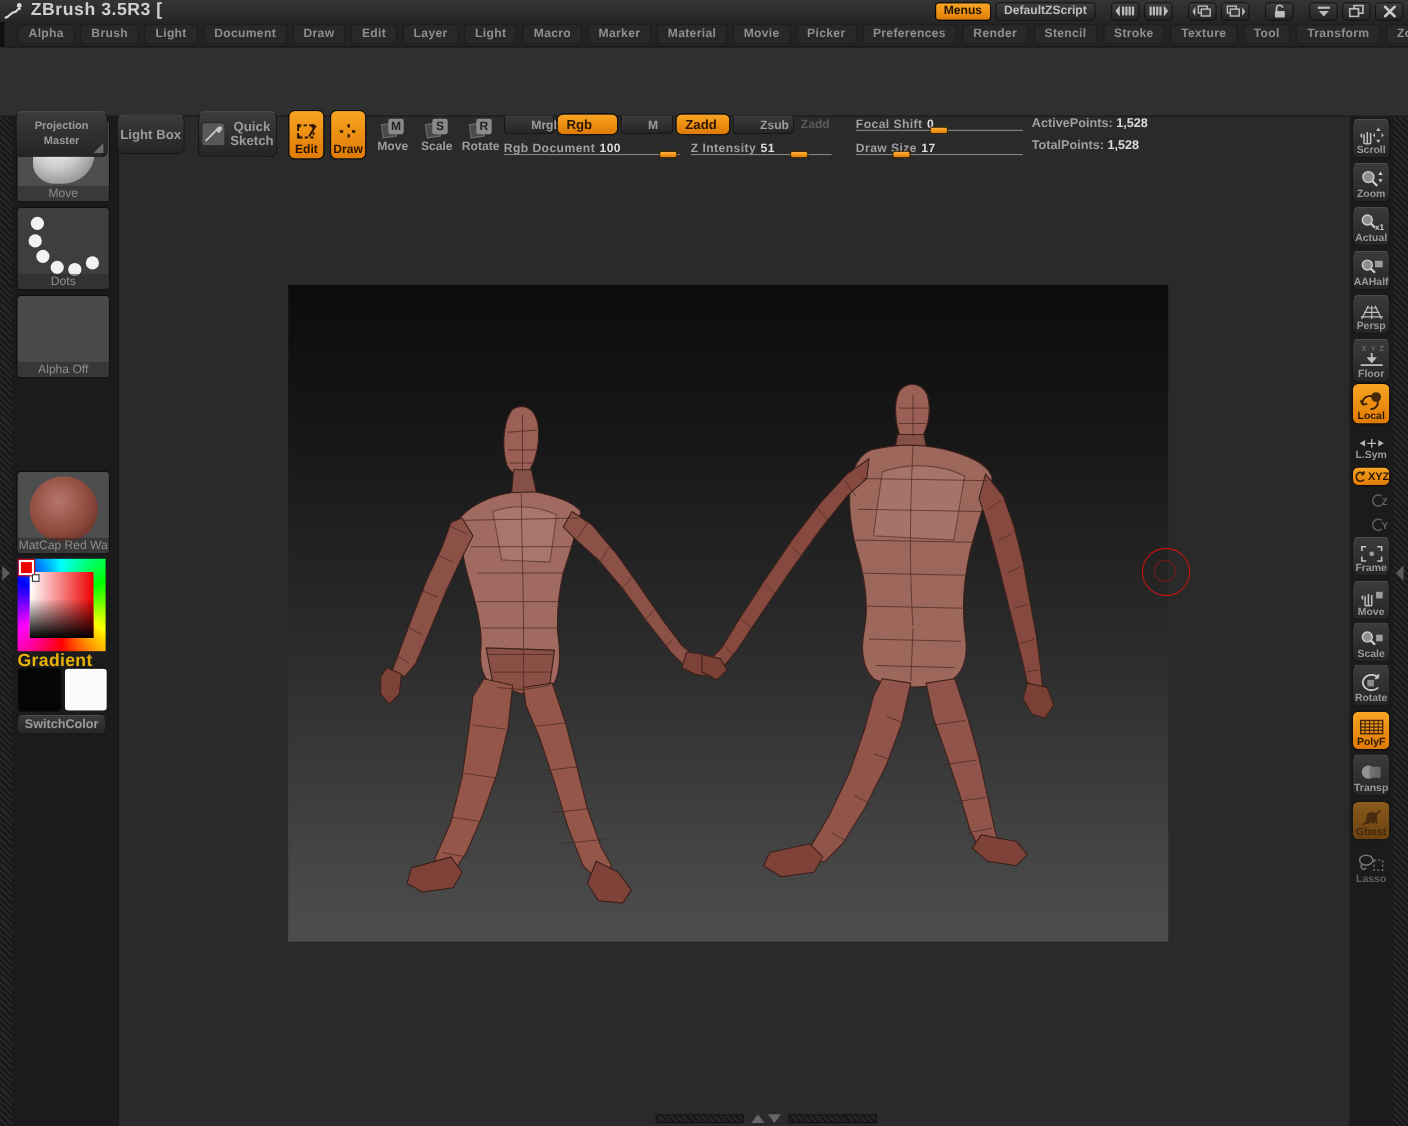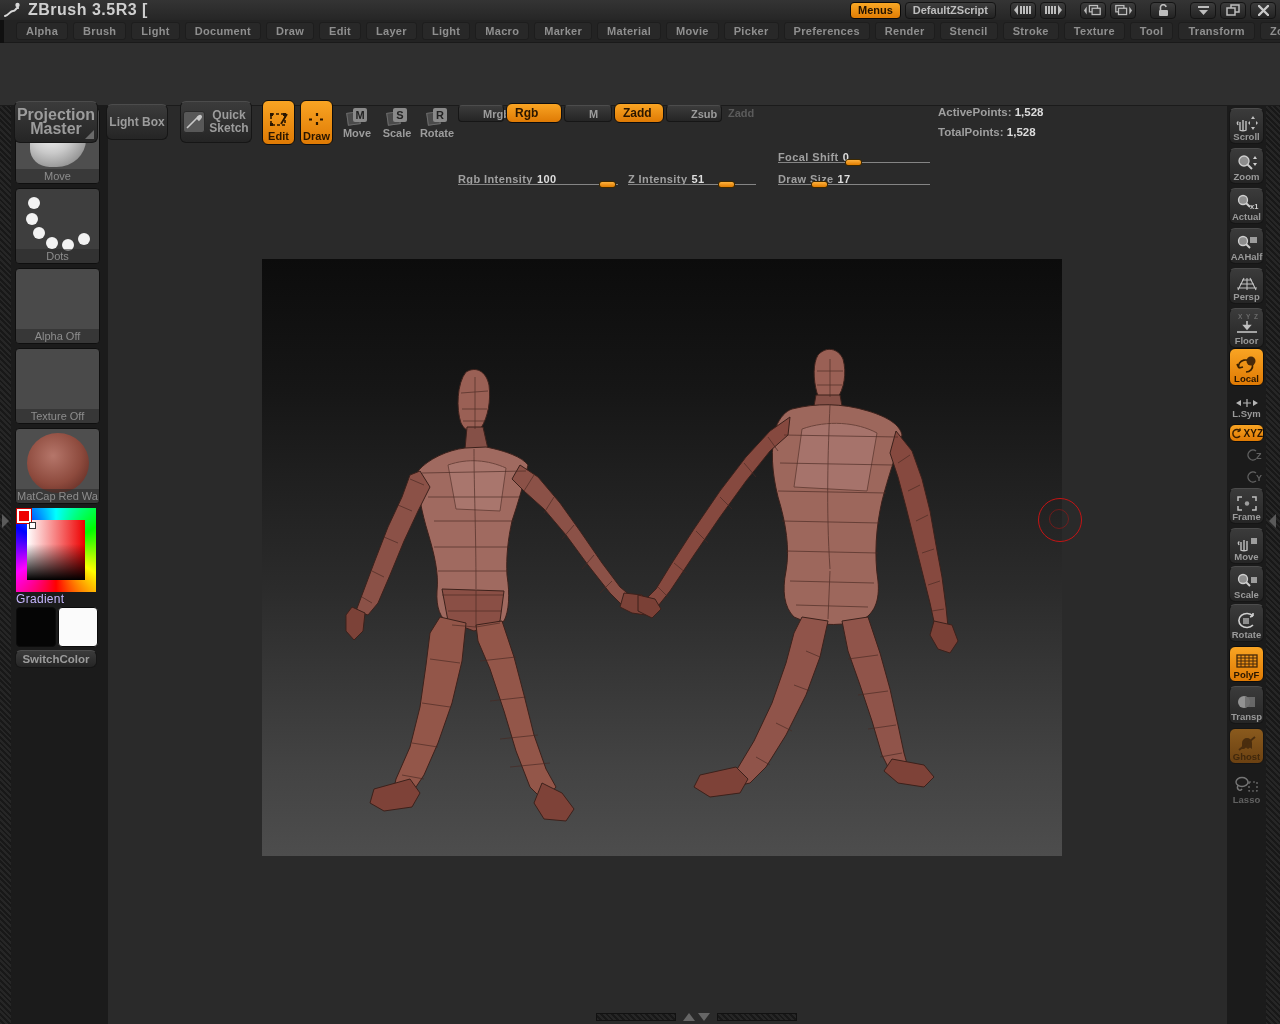--- a/index.html
+++ b/index.html
@@ -24,35 +24,35 @@
   .menu-item { color:#8f8f8f; font-size:11px; font-weight:bold; padding:2px 9px;
     background:#282828; border:1px solid #1d1d1d; border-radius:3px; letter-spacing:.3px; }
 
   
   .shelf { position:absolute; left:0; top:43px; width:1280px; height:63px; background:#2f2f2f;
     border-bottom:1px solid #1b1b1b; z-index:28; }
   .bevel { background:linear-gradient(#3b3b3b,#252525); border:1px solid #161616; border-top-color:#4c4c4c;
     border-radius:6px; color:#9c9c9c; font-weight:bold; }
   .shelf-btn { position:absolute; display:flex; align-items:center; justify-content:center; text-align:center; }
   .orangebtn { background:linear-gradient(#f9a423,#df7a04); border:1px solid #0e0e0e; border-radius:6px; color:#2a1600; font-weight:bold; }
-  .pm { left:14px; top:58px; width:84px; height:42px; font-size:16px; line-height:14px; flex-direction:column; position:absolute;}
+  .pm { left:14px; top:58px; width:84px; height:42px; font-size:10px; line-height:14px; flex-direction:column; position:absolute;}
   .pm-fold { position:absolute; right:3px; bottom:3px; width:0; height:0; border-left:9px solid transparent; border-bottom:9px solid #6a6a6a; }
   .lightbox { left:106px; top:61px; width:62px; height:36px; font-size:12px; }
   .qsketch { left:180px; top:58px; width:72px; height:42px; font-size:12px; line-height:13px; gap:4px; }
   .qs-ico { width:22px; height:22px; background:#585858; border-radius:3px; border:1px solid #2a2a2a; flex:none; }
   .eddr { width:33px; height:45px; top:57px; flex-direction:column; font-size:11px; padding-bottom:2px; justify-content:flex-end; gap:2px;}
   .msr { width:38px; top:59px; height:42px; flex-direction:column; font-size:11px; color:#9c9c9c; font-weight:bold; gap:1px; }
   .msr-ico { position:relative; width:20px; height:18px; }
   .msr-ico .back { position:absolute; left:0; top:4px; width:13px; height:13px; background:#4a4a4a; border:1px solid #6c6c6c; transform:rotate(-8deg);}
   .msr-ico .front { position:absolute; right:0; top:0; width:14px; height:14px; background:#8a8a8a; color:#222; font-size:11px;
      font-weight:bold; display:flex; align-items:center; justify-content:center; border-radius:2px; }
   .mode-btn { position:absolute; height:17px; top:62px; font-size:11px; display:flex; align-items:center; padding-left:24px; }
   .mode-on { position:absolute; height:20px; top:60px; font-size:12px; display:flex; align-items:center; padding-left:8px; }
   .zcut { position:absolute; top:64px; color:#5b5b5b; font-weight:bold; font-size:11px; }
-  .slider { position:absolute; height:16px;margin-top:44px; }
+  .slider { position:absolute; height:16px; }
   .sl-label { font-size:11px; font-weight:bold; color:#a0a0a0; letter-spacing:.4px; white-space:nowrap; }
   .sl-label .val { color:#dedede; margin-left:4px; }
   .sl-track { position:absolute; left:0; right:0; bottom:0; height:1px; background:#858585; }
   .sl-handle { position:absolute; bottom:-3px; width:17px; height:7px; background:linear-gradient(#ffb23e,#e07c00);
     border:1px solid #3d2800; border-radius:3px; }
   .points { position:absolute; font-size:11.5px; font-weight:bold; color:#9f9f9f; }
   .points .val { color:#dcdcdc; }
 
   
   .lefttray { position:absolute; left:0; top:106px; width:108px; height:918px; background:#1b1b1b; z-index:20; }
@@ -69,21 +69,21 @@
   .dotsbg { background:#3e3e3e; }
   .dot { position:absolute; width:12px; height:12px; border-radius:50%; background:#f2f2f2; }
   .sphere { position:absolute; left:11px; top:4px; width:62px; height:60px; border-radius:50%;
     background:radial-gradient(circle at 42% 38%, #b5766a, #8d4a3d 55%, #5e2a22 90%); }
   .picker { position:absolute; left:16px; top:402px; width:80px; height:84px;
     background:conic-gradient(from 180deg, #f00, #f0f, #00f, #0ff, #0f0, #ff0, #f00); }
   .pk-inner { position:absolute; left:11px; top:12px; right:11px; bottom:12px;
     background:linear-gradient(to top, #000, rgba(0,0,0,0) 60%), linear-gradient(to right, #fff, #e00); }
   .pk-swatch { position:absolute; left:1px; top:1px; width:14px; height:14px; background:#e00; border:2px solid #fff; outline:1px solid #c00; }
   .pk-marker { position:absolute; left:13px; top:14px; width:7px; height:7px; background:#fff; border:1px solid #333; }
-  .lt-label { position:absolute; left:16px; width:84px; font-size:12px; font-weight:normal; color:#c4b5fd; letter-spacing:.3px; }
+  .lt-label { position:absolute; left:16px; width:84px; font-size:16px; font-weight:bold; color:#eab308; letter-spacing:.3px; }
   .swatch { position:absolute; top:501px; width:40px; height:40px; border:1px solid #0c0c0c; border-radius:4px; }
   .switchcolor { position:absolute; left:15px; top:544px; width:82px; height:18px; font-size:11.5px;
     display:flex; align-items:center; justify-content:center; }
 
   
   .document { position:absolute; left:108px; top:106px; width:1119px; height:918px; background:#2a2a2a; z-index:10; }
   .canvas { position:absolute; left:154px; top:153px; width:800px; height:597px;
     background:linear-gradient(#0c0c0c, #161616 22%, #2b2b2b 55%, #434343 85%, #4d4d4d); }
   .cursor { position:absolute; left:930px; top:392px; width:44px; height:44px; border:1.5px solid #c41414; border-radius:50%; z-index:15; }
   .cursor-inner { position:absolute; left:10px; top:10px; width:20px; height:20px; border:1.5px solid rgba(170,20,20,.55); border-radius:50%; }
@@ -265,21 +265,21 @@
     </div>
 
     <div class="mode-btn bevel" style="left:458px; width:46px; border-radius:4px;">Mrgb</div>
     <div class="mode-on orangebtn" style="left:506px; width:56px;">Rgb</div>
     <div class="mode-btn bevel" style="left:564px; width:48px; border-radius:4px;">M</div>
     <div class="mode-on orangebtn" style="left:614px; width:50px;">Zadd</div>
     <div class="mode-btn bevel" style="left:666px; width:56px; border-radius:4px;">Zsub</div>
     <div class="zcut" style="left:728px;">Zadd</div>
 
     <div class="slider" style="left:458px; top:82px; width:160px;">
-      <span class="sl-label"><span>Rgb Intensity</span><span class="val">100</span></span>
+      <span class="sl-label"><span>Rgb Document</span><span class="val">100</span></span>
       <span class="sl-track"></span>
       <span class="sl-handle" style="left:88%;"></span>
     </div>
     <div class="slider" style="left:628px; top:82px; width:128px;">
       <span class="sl-label"><span>Z Intensity</span><span class="val">51</span></span>
       <span class="sl-track"></span>
       <span class="sl-handle" style="left:70%;"></span>
     </div>
     <div class="slider" style="left:778px; top:60px; width:152px;">
       <span class="sl-label"><span>Focal Shift</span><span class="val">0</span></span>
@@ -319,23 +319,20 @@
         <span class="dot" style="left:46px; top:50px;"></span>
         <span class="dot" style="left:62px; top:44px;"></span>
       </span>
       <span class="tlabel">Dots</span>
     </div>
 
     <div class="thumb" style="top:162px; background:#4a4a4a;">
       <span class="tlabel">Alpha  Off</span>
     </div>
 
-    <div class="thumb" style="top:242px; background:#4a4a4a;">
-      <span class="tlabel">Texture  Off</span>
-    </div>
 
     <div class="thumb" style="top:322px;">
       <span class="sphere"></span>
       <span class="tlabel">MatCap Red Wa</span>
     </div>
 
     <div class="picker">
       <span class="pk-inner"></span>
       <span class="pk-swatch"></span>
       <span class="pk-marker"></span>

